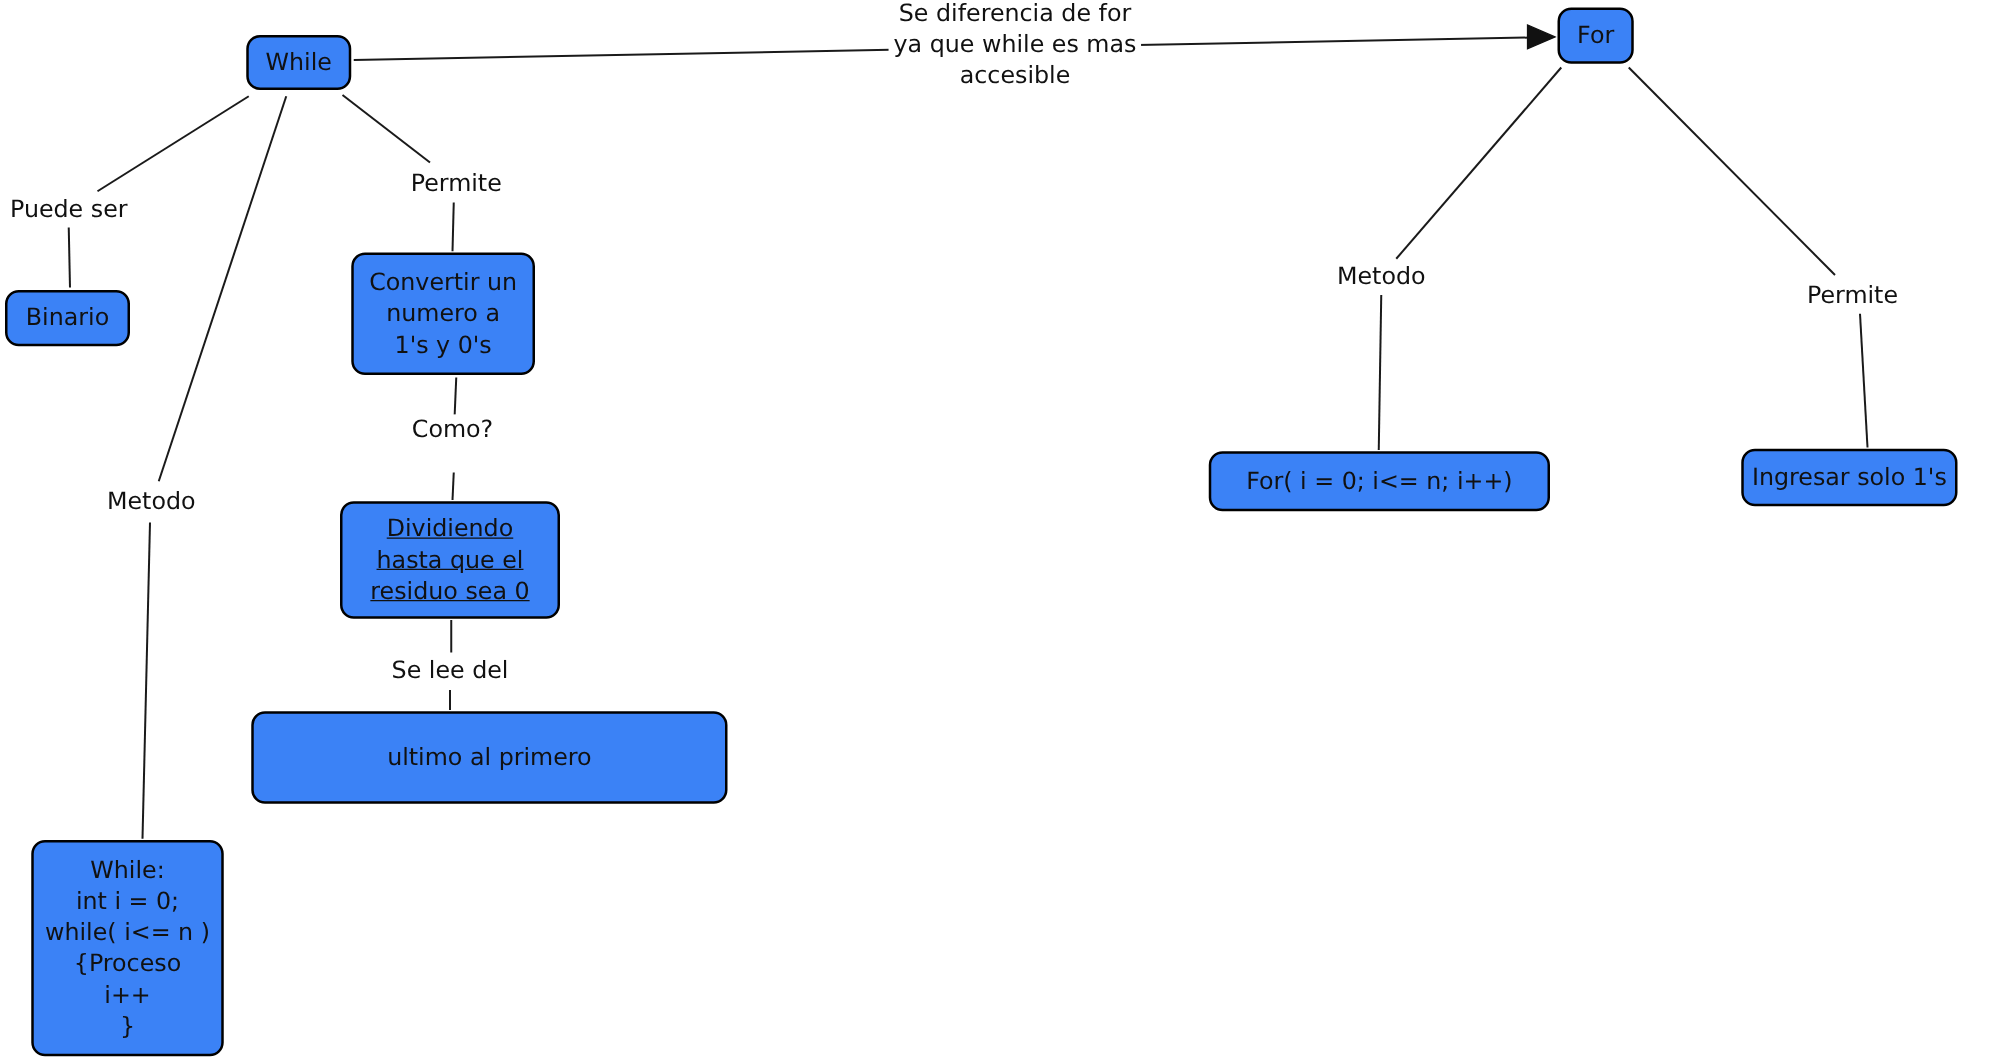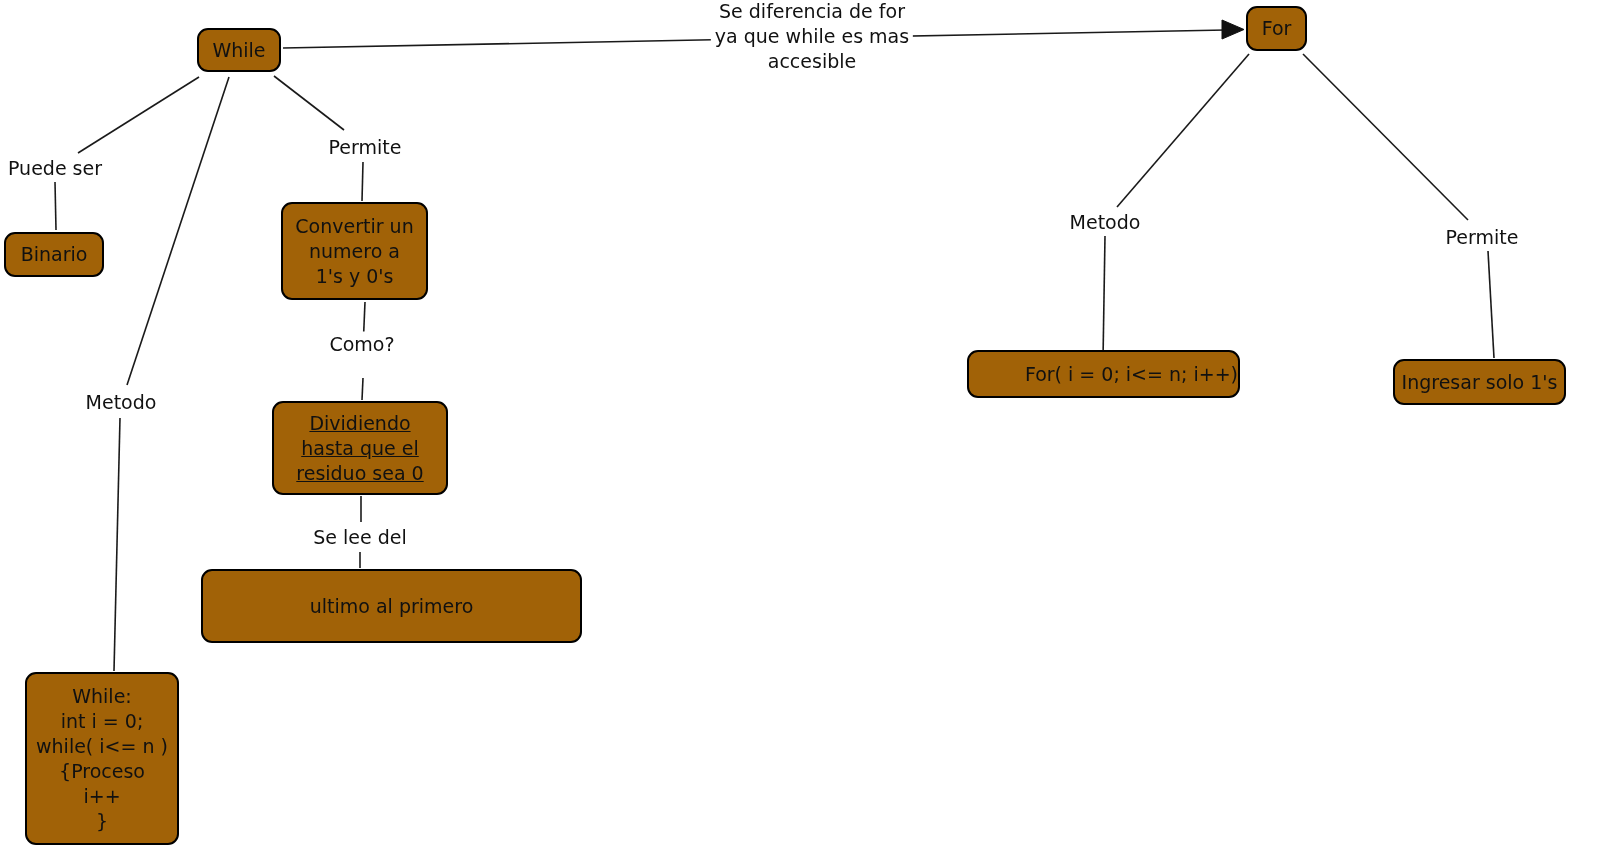--- a/index.html
+++ b/index.html
@@ -11,21 +11,21 @@
     color:#111111;
     overflow:hidden;
   }
   #edge-layer{position:absolute;left:0;top:0;width:1600px;height:851px;z-index:0;}
   #edge-layer line{stroke:#1a1a1a;stroke-width:1.6;}
   #edge-layer polygon{fill:#111111;stroke:#111111;}
   .node{
     position:absolute;
     box-sizing:border-box;
     display:flex;flex-direction:column;align-items:center;justify-content:center;
-    background:#a16207;
+    background:#3b82f6;
     border:2px solid #000000;
     border-radius:11px;
     font-size:19px;line-height:25px;
     text-align:center;
     z-index:2;
     white-space:nowrap;
   }
   .node-line{white-space:nowrap;}
   .node-line.italic{}
   .link-label{
@@ -85,21 +85,21 @@
         <div class="node-line">ultimo al primero</div>
       </div>
       <div class="node" style="left: 25px; top: 672px; width: 154px; height: 173px;">
         <div class="node-line">While:</div>
         <div class="node-line">int i = 0;</div>
         <div class="node-line">while( i&lt;= n )</div>
         <div class="node-line italic">{Proceso</div>
         <div class="node-line">i++</div>
         <div class="node-line">}</div>
       </div>
-      <div class="node" style="left: 967px; top: 350px; width: 273px; height: 48px; align-items: flex-end;">
+      <div class="node" style="left: 967px; top: 361px; width: 273px; height: 48px;">
         <div class="node-line">For( i = 0; i&lt;= n; i++)</div>
       </div>
       <div class="node" style="left: 1393px; top: 359px; width: 173px; height: 46px;">
         <div class="node-line">Ingresar solo 1's</div>
       </div>
       <div class="link-label" style="left: 55px; top: 168px;">
         <div class="node-line">Puede ser</div>
       </div>
       <div class="link-label" style="left: 121px; top: 402px;">
         <div class="node-line">Metodo</div>

